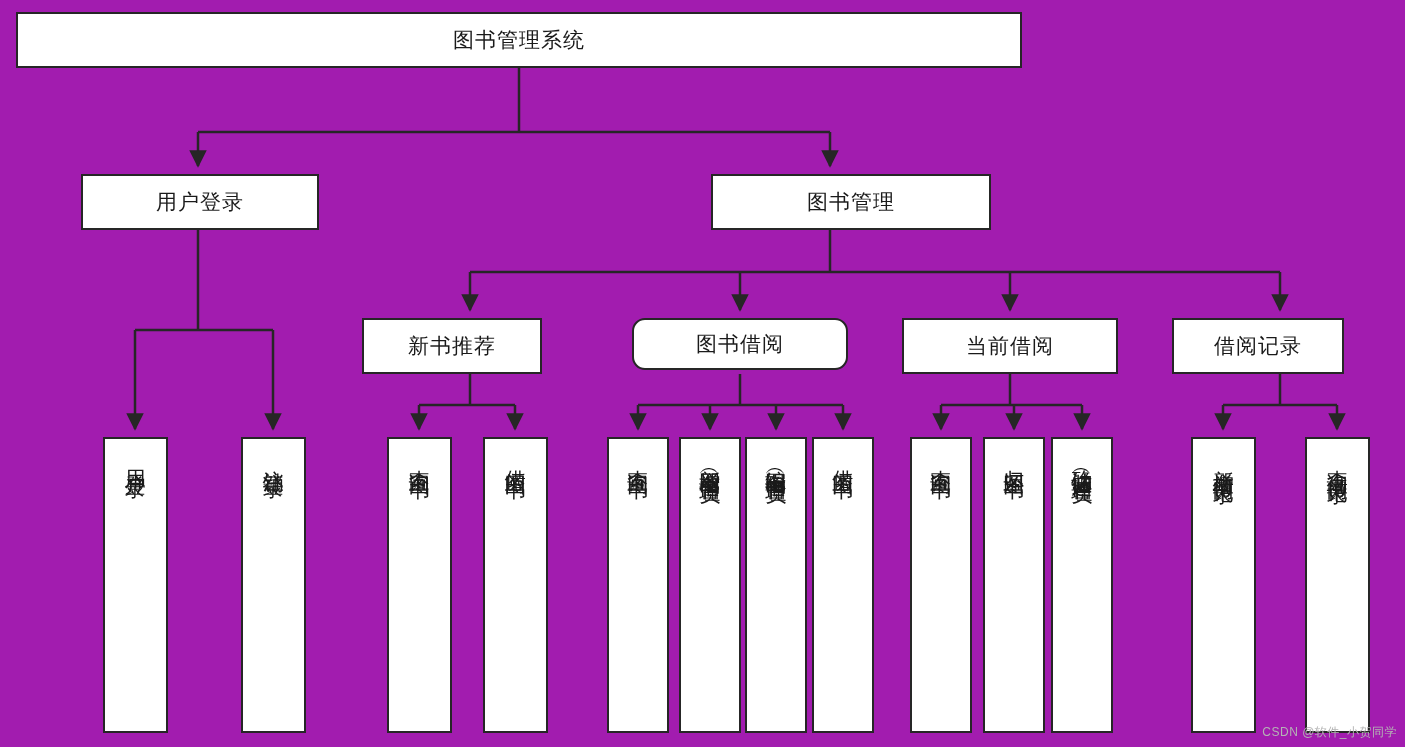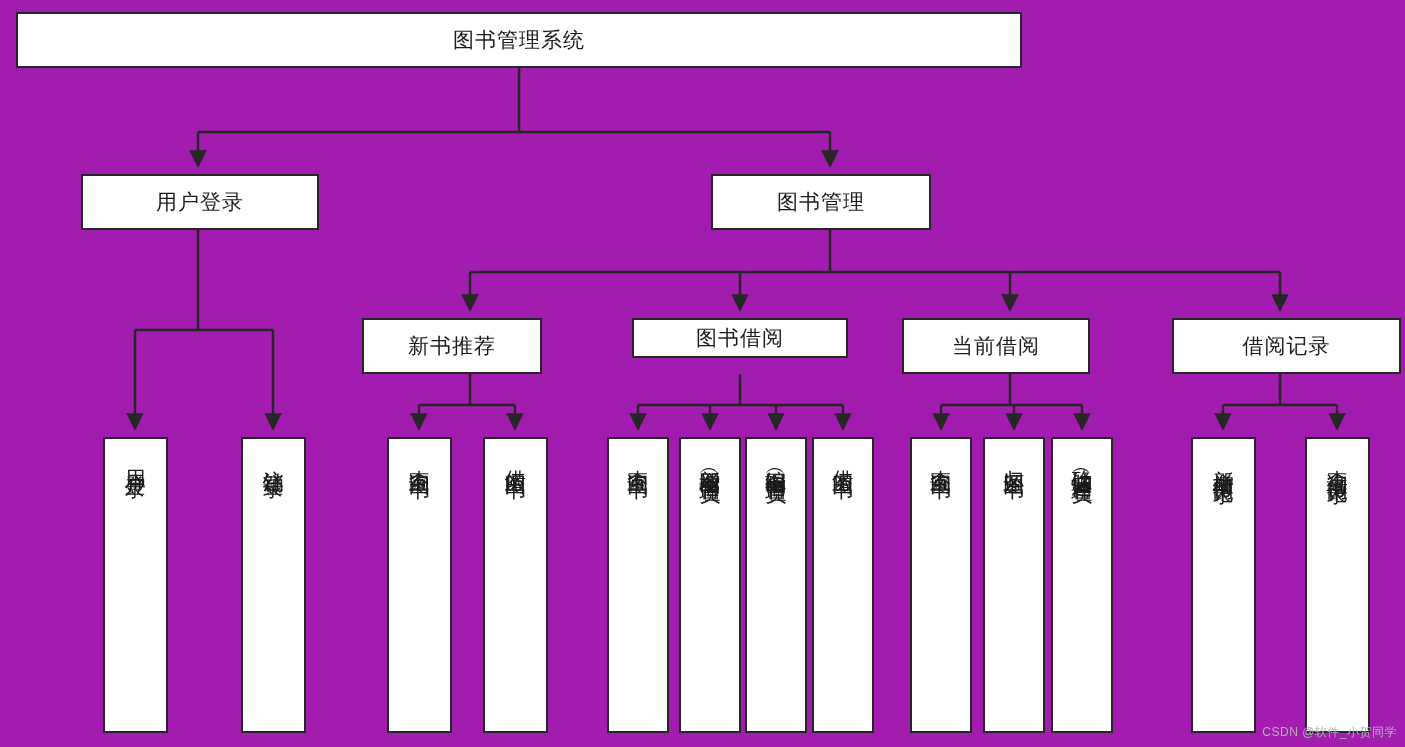--- a/index.html
+++ b/index.html
@@ -124,34 +124,34 @@
     </g>
   </svg>
 
   <div class="node horiz" style="left:16px; top:12px; width:1006px; height:56px;">
     <span>图书管理系统</span>
   </div>
 
   <div class="node horiz" style="left:81px; top:174px; width:238px; height:56px;">
     <span>用户登录</span>
   </div>
-  <div class="node horiz" style="left:711px; top:174px; width:220px; height:56px;">
+  <div class="node horiz" style="left:711px; top:174px; width:280px; height:56px;">
     <span>图书管理</span>
   </div>
 
   <div class="node horiz" style="left:362px; top:318px; width:180px; height:56px;">
     <span>新书推荐</span>
   </div>
-  <div class="node horiz" style="left:632px; top:318px; width:216px; height:40px;">
+  <div class="node horiz" style="left:632px; top:318px; width:216px; height:52px;border-radius:13px;">
     <span>图书借阅</span>
   </div>
-  <div class="node horiz" style="left:902px; top:318px; width:188px; height:56px;">
+  <div class="node horiz" style="left:902px; top:318px; width:216px; height:56px;">
     <span>当前借阅</span>
   </div>
-  <div class="node horiz" style="left:1172px; top:318px; width:229px; height:56px;text-align:right;">
+  <div class="node horiz" style="left:1172px; top:318px; width:172px; height:56px;text-align:right;">
     <span>借阅记录</span>
   </div>
 
   <div class="node vert" style="left:103px; top:437px; width:65px; height:296px;">
     <span class="vtext">用户登录</span>
   </div>
   <div class="node vert" style="left:241px; top:437px; width:65px; height:296px;">
     <span class="vtext">注销登录</span>
   </div>
   <div class="node vert" style="left:387px; top:437px; width:65px; height:296px;">

